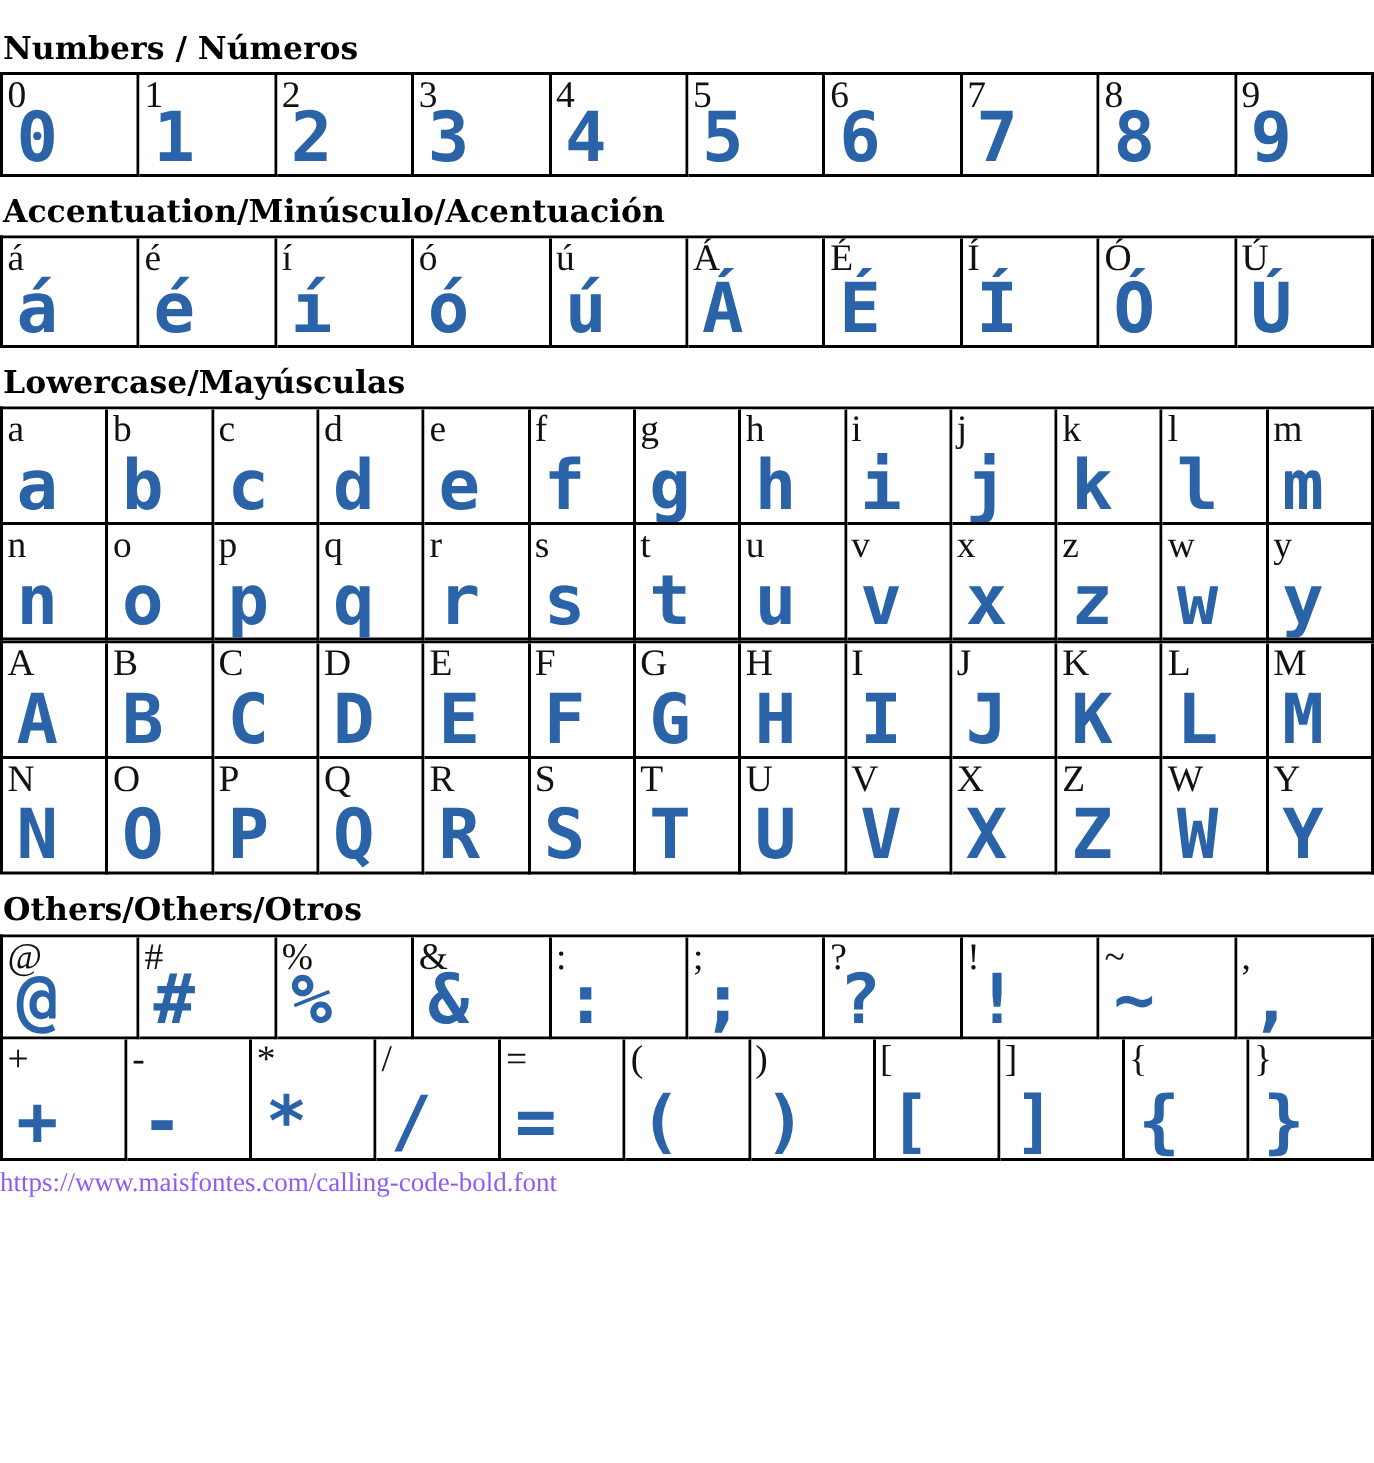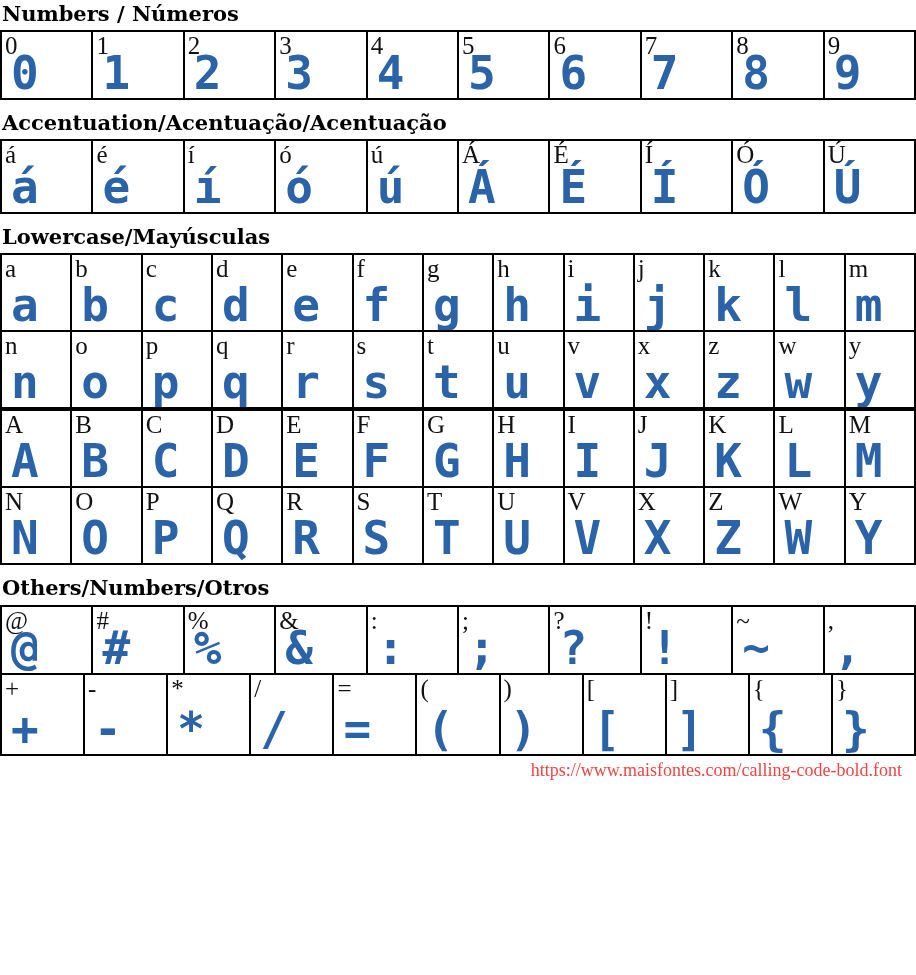--- a/index.html
+++ b/index.html
@@ -6,21 +6,21 @@
   body{width:916px;height:975px;overflow:hidden;font-family:"Liberation Serif",serif;}
   .page{width:916px;}
   .sec-title{
     font-family:"DejaVu Serif",serif;
     font-weight:bold;
     font-size:21px;
     line-height:1.15;
     color:#000;
     margin:11px 0 4px 2px;
   }
-  .sec:first-child .sec-title{margin-top:2px;}
+  .sec:first-child .sec-title{margin-top:20px;}
   .grid{border-top:2px solid #000;border-left:2px solid #000;}
   .row{display:flex;}
   .cell{
     position:relative;
     flex:1 1 0;
     min-width:0;
     box-sizing:border-box;
     border-right:2px solid #000;
     border-bottom:2px solid #000;
     background:#fff;
@@ -45,22 +45,22 @@
   
   .s-numbers .cell{height:68px;}
   .s-accent  .cell{height:73px;}
   .s-lower   .cell{height:77px;}
   .s-upper   .cell{height:77px;}
   .s-others  .row:first-child .cell{height:68px;}
   .s-others  .row:last-child  .cell{height:81px;}
   .footer{
     font-family:"Liberation Serif",serif;
     font-size:18px;
-    color:#ef4444;
-    text-align:right;
+    color:#8b5cf6;
+    text-align:left;
     margin:4px 14px 0 0;
   }
 </style>
 </head>
 <body>
 
 <div class="page">
 
   <div class="sec s-numbers">
     <h2 class="sec-title">Numbers / Números</h2>
@@ -104,21 +104,21 @@
           </div>
           <div class="cell">
             <span class="label">9</span>
             <span class="glyph" style="color: rgb(42, 99, 168);">9</span>
           </div>
         </div>
       </div>
   </div>
 
   <div class="sec s-accent">
-    <h2 class="sec-title">Accentuation/Acentuação/Acentuação</h2>
+    <h2 class="sec-title">Accentuation/Minúsculo/Acentuación</h2>
     <div class="grid">
         <div class="row">
           <div class="cell">
             <span class="label">á</span>
             <span class="glyph" style="color: rgb(42, 99, 168);">á</span>
           </div>
           <div class="cell">
             <span class="label">é</span>
             <span class="glyph" style="color: rgb(42, 99, 168);">é</span>
           </div>
@@ -379,21 +379,21 @@
           </div>
           <div class="cell">
             <span class="label">Y</span>
             <span class="glyph" style="color: rgb(42, 99, 168);">Y</span>
           </div>
         </div>
       </div>
   </div>
 
   <div class="sec s-others">
-    <h2 class="sec-title">Others/Numbers/Otros</h2>
+    <h2 class="sec-title">Others/Others/Otros</h2>
     <div class="grid">
         <div class="row">
           <div class="cell">
             <span class="label">@</span>
             <span class="glyph" style="color: rgb(42, 99, 168);">@</span>
           </div>
           <div class="cell">
             <span class="label">#</span>
             <span class="glyph" style="color: rgb(42, 99, 168);">#</span>
           </div>

